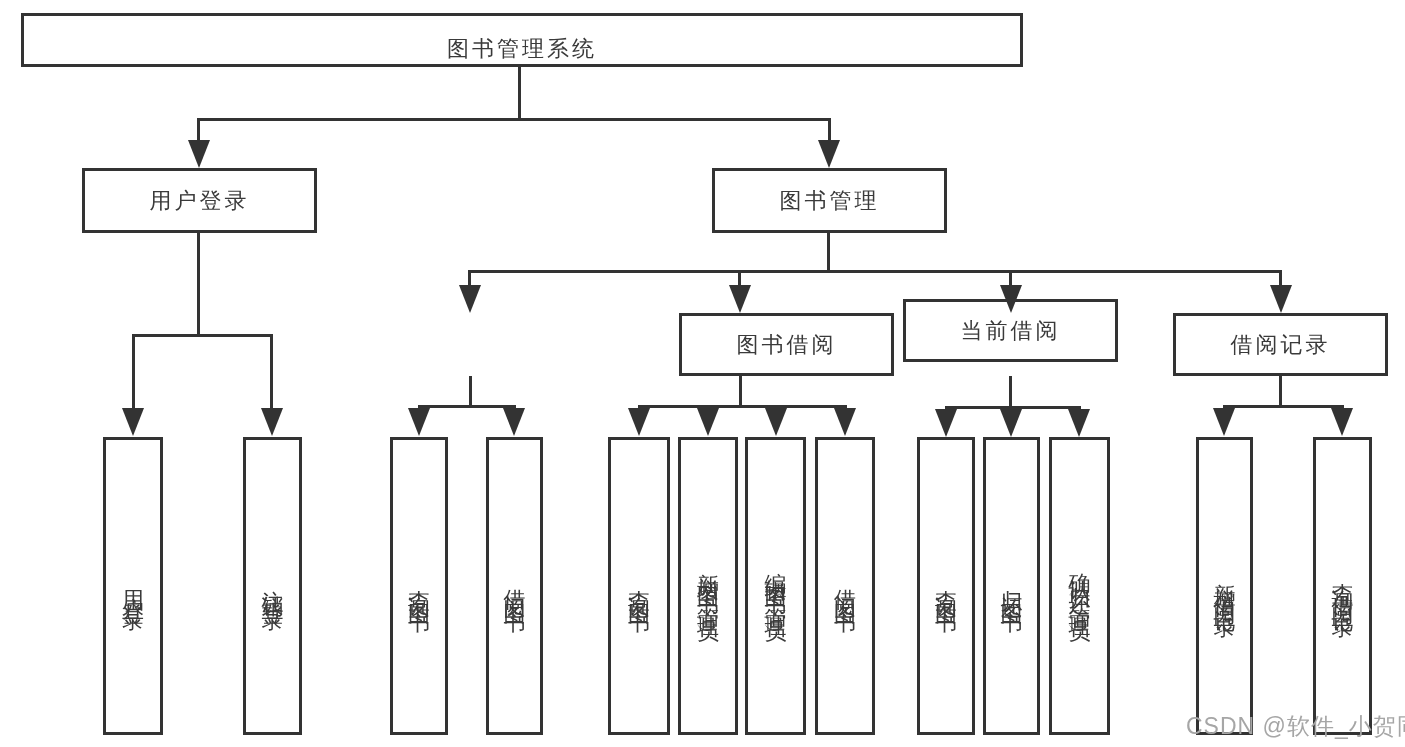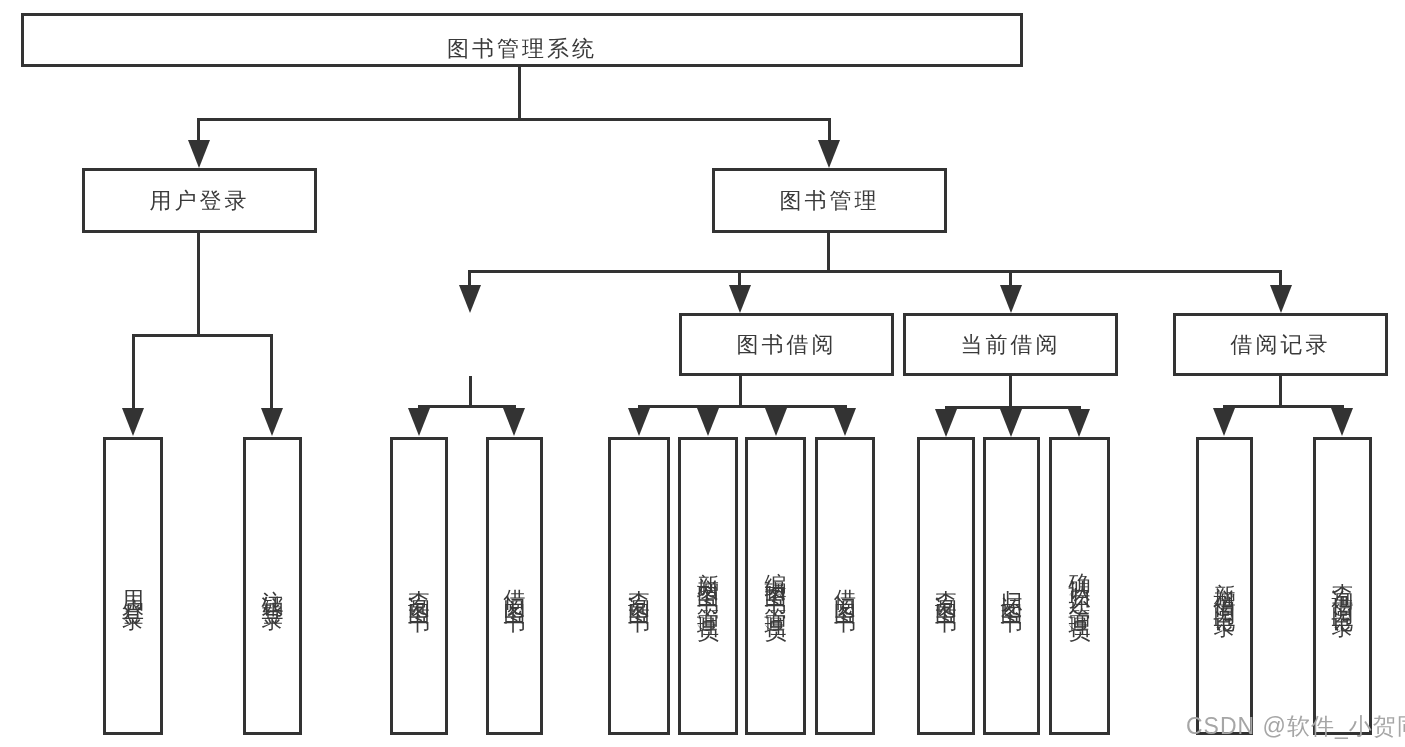--- a/index.html
+++ b/index.html
@@ -70,21 +70,21 @@
   <div class="ln" style="left:738px;top:270px;width:3px;height:18px;"></div>
   <div class="arrow" style="left:729px;top:285px;"></div>
   <div class="ln" style="left:1009px;top:270px;width:3px;height:18px;"></div>
   <div class="arrow" style="left:1000px;top:285px;"></div>
   <div class="ln" style="left:1279px;top:270px;width:3px;height:18px;"></div>
   <div class="arrow" style="left:1270px;top:285px;"></div>
 
   <div class="hbox" style="left:670px;top:313px;width:209px;height:57px;margin-left:9px;">
     <span>图书借阅</span>
   </div>
-  <div class="hbox" style="left:903px;top:313px;width:209px;height:57px;align-items:center;">
+  <div class="hbox" style="left:903px;top:299px;width:209px;height:57px;align-items:center;">
     <span>当前借阅</span>
   </div>
   <div class="hbox" style="left:1173px;top:313px;width:209px;height:57px;">
     <span>借阅记录</span>
   </div>
 
   <div class="ln" style="left:469px;top:376px;width:3px;height:32px;"></div>
   <div class="ln" style="left:418px;top:405px;width:98px;height:3px;"></div>
   <div class="arrow" style="left:408px;top:408px;"></div>
   <div class="arrow" style="left:503px;top:408px;"></div>

